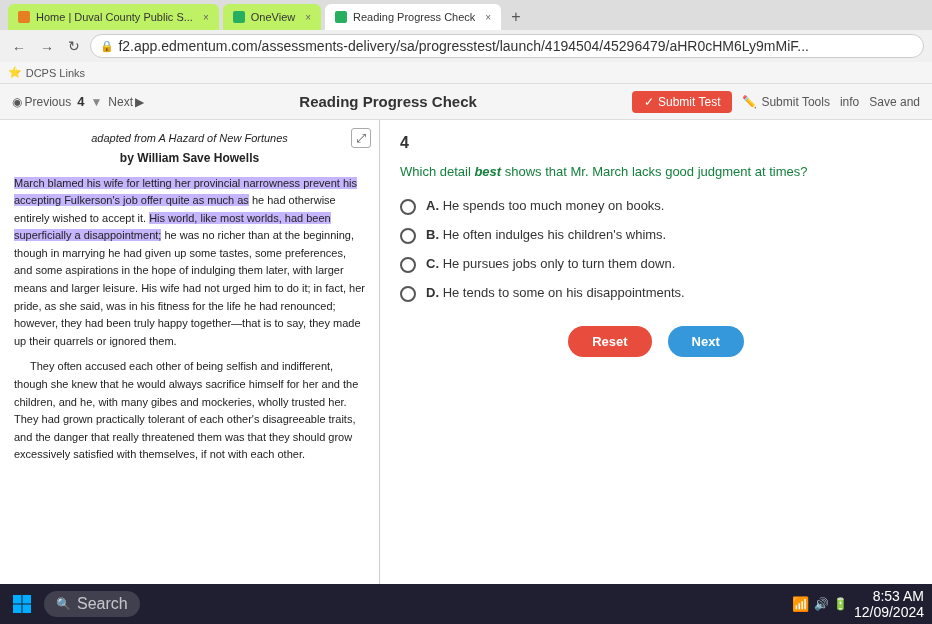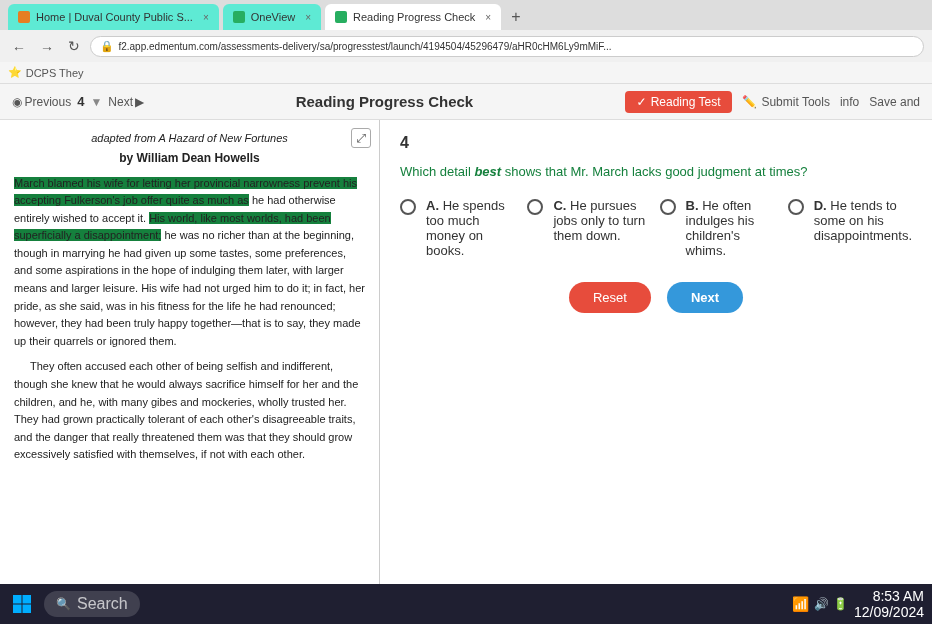--- a/index.html
+++ b/index.html
@@ -23,21 +23,21 @@
       align-items: center;
       background: #ddd;
       padding: 4px 8px 0;
       gap: 4px;
       height: 30px;
     }
 
     .tab {
       display: flex;
       align-items: center;
-      background: #5eead4;
+      background: #bef264;
       border-radius: 6px 6px 0 0;
       padding: 4px 10px;
       font-size: 11px;
       color: #333;
       gap: 6px;
       height: 26px;
       cursor: pointer;
     }
 
     .tab.active {
@@ -226,21 +226,21 @@
     .passage-text p {
       margin-bottom: 8px;
       text-indent: 0;
     }
 
     .passage-text p.indent {
       text-indent: 16px;
     }
 
     .highlight {
-      background: #15803d;
+      background: #c4b5fd;
     }
 
     .expand-btn {
       position: absolute;
       top: 8px;
       right: 8px;
       background: none;
       border: 1px solid #aaa;
       border-radius: 3px;
       cursor: pointer;
@@ -272,21 +272,21 @@
     }
 
     .question-text .best {
       font-weight: bold;
       font-style: italic;
     }
 
     .options-list {
       list-style: none;
       display: flex;
-      flex-direction: row;
+      flex-direction: column;
       gap: 12px;
       margin-bottom: 24px;
     }
 
     .option-item {
       display: flex;
       align-items: flex-start;
       gap: 10px;
       font-size: 13px;
       color: #333;
@@ -313,21 +313,21 @@
     }
 
     .reset-btn {
       background: #e74c3c;
       color: white;
       border: none;
       border-radius: 20px;
       padding: 8px 24px;
       font-size: 13px;
       cursor: pointer;
-      font-weight: normal;
+      font-weight: bold;
     }
 
     .next-btn {
       background: #3498db;
       color: white;
       border: none;
       border-radius: 20px;
       padding: 8px 24px;
       font-size: 13px;
       cursor: pointer;
@@ -427,27 +427,27 @@
       </div>
       <span style="font-size:16px;cursor:pointer;padding:0 6px;color:#555;">+</span>
     </div>
 
     <div class="address-bar-row">
       <button class="nav-btn">←</button>
       <button class="nav-btn">→</button>
       <button class="nav-btn">↻</button>
       <div class="address-bar">
         <span class="address-bar-icon">🔒</span>
-        <span style="font-size:10px;color:#333;overflow:hidden;text-overflow:ellipsis;white-space:nowrap;">f2.app.edmentum.com/assessments-delivery/sa/progresstest/launch/4194504/45296479/aHR0cHM6Ly9mMiF...</span>
+        <span style="font-size:14px;color:#333;overflow:hidden;text-overflow:ellipsis;white-space:nowrap;">f2.app.edmentum.com/assessments-delivery/sa/progresstest/launch/4194504/45296479/aHR0cHM6Ly9mMiF...</span>
       </div>
     </div>
 
     <div class="bookmarks-bar">
       <span style="font-size:11px;color:#555;">⭐</span>
-      <span style="margin-left:4px;font-size:11px;">DCPS They</span>
+      <span style="margin-left:4px;font-size:11px;">DCPS Links</span>
     </div>
   </div>
 
   <div class="app-header">
     <div class="nav-controls">
       <button class="prev-next-btn">
         <span>◉</span>
         <span>Previous</span>
       </button>
       <span class="question-num">4</span>
@@ -456,42 +456,42 @@
         <span>Next</span>
         <span>▶</span>
       </button>
     </div>
 
     <div class="page-title">Reading Progress Check</div>
 
     <div class="header-actions">
       <button class="submit-btn">
         <span>✓</span>
-        <span>Reading Test</span>
+        <span>Submit Test</span>
       </button>
       <button class="reader-tools-btn">
         <span>✏️</span>
         <span>Submit Tools</span>
       </button>
       <button class="reader-tools-btn">
         <span>info</span>
       </button>
       <button class="reader-tools-btn">
         <span>Save and</span>
       </button>
     </div>
   </div>
 
   <div class="main-content">
 
     <div class="passage-panel">
       <button class="expand-btn">⤢</button>
 
       <div class="passage-title">adapted from A Hazard of New Fortunes</div>
-      <div class="passage-author">by William Dean Howells</div>
+      <div class="passage-author">by William Save Howells</div>
 
       <div class="passage-text">
         <p>
           <span class="highlight">March blamed his wife for letting her provincial narrowness prevent his accepting Fulkerson's job offer quite as much as</span> he had otherwise entirely wished to accept it. <span class="highlight">His world, like most worlds, had been superficially a disappointment;</span> he was no richer than at the beginning, though in marrying he had given up some tastes, some preferences, and some aspirations in the hope of indulging them later, with larger means and larger leisure. His wife had not urged him to do it; in fact, her pride, as she said, was in his fitness for the life he had renounced; however, they had been truly happy together—that is to say, they made up their quarrels or ignored them.
         </p>
         <p class="indent">
           They often accused each other of being selfish and indifferent, though she knew that he would always sacrifice himself for her and the children, and he, with many gibes and mockeries, wholly trusted her. They had grown practically tolerant of each other's disagreeable traits, and the danger that really threatened them was that they should grow excessively satisfied with themselves, if not with each other.
         </p>
       </div>
     </div>
@@ -502,39 +502,39 @@
       <div class="question-text">
         Which detail <span class="best">best</span> shows that Mr. March lacks good judgment at times?
       </div>
 
       <ul class="options-list">
         <li class="option-item">
           <div class="option-radio"></div>
           <span>
             <strong>A.</strong>
             <span>He spends too much money on books.</span>
+          </span>
+        </li>
+        <li class="option-item">
+          <div class="option-radio"></div>
+          <span>
+            <strong>B.</strong>
+            <span>He often indulges his children's whims.</span>
           </span>
         </li>
         <li class="option-item">
           <div class="option-radio"></div>
           <span>
             <strong>C.</strong>
             <span>He pursues jobs only to turn them down.</span>
           </span>
         </li>
         <li class="option-item">
           <div class="option-radio"></div>
           <span>
-            <strong>B.</strong>
-            <span>He often indulges his children's whims.</span>
-          </span>
-        </li>
-        <li class="option-item">
-          <div class="option-radio"></div>
-          <span>
             <strong>D.</strong>
             <span>He tends to some on his disappointments.</span>
           </span>
         </li>
       </ul>
 
       <div class="action-buttons">
         <button class="reset-btn">Reset</button>
         <button class="next-btn">Next</button>
       </div>

